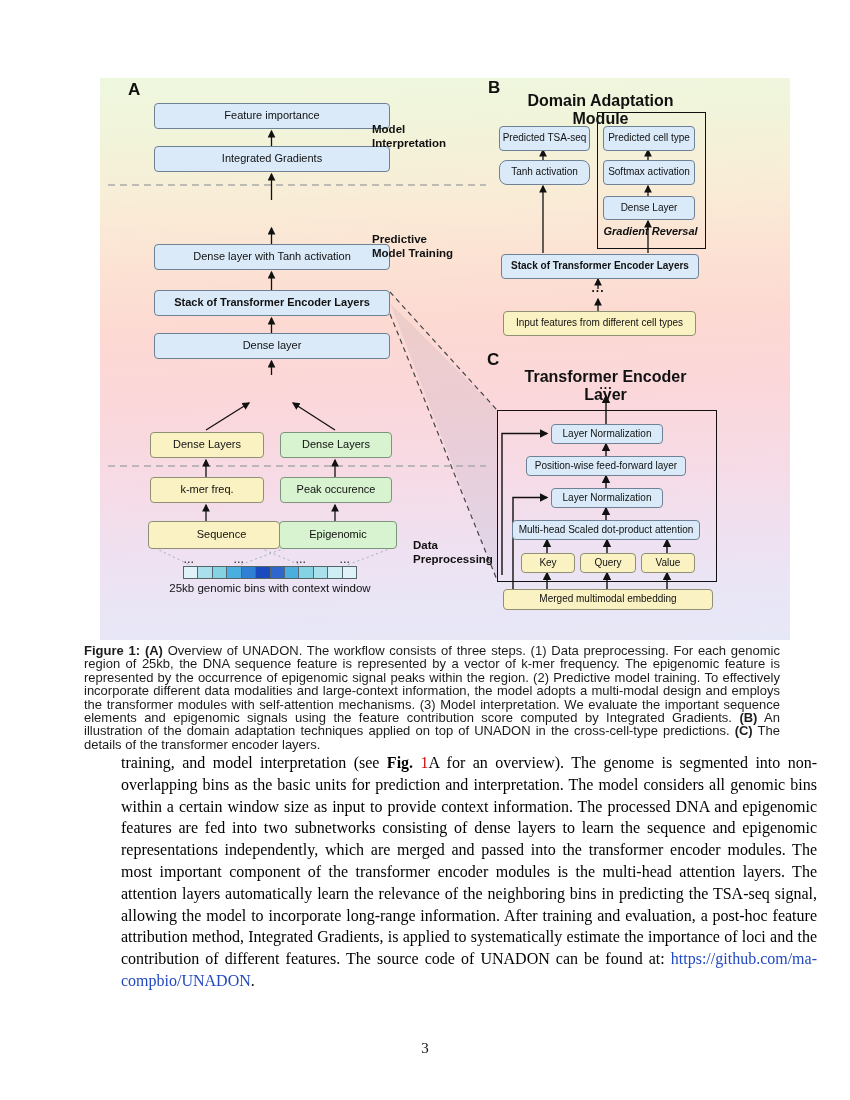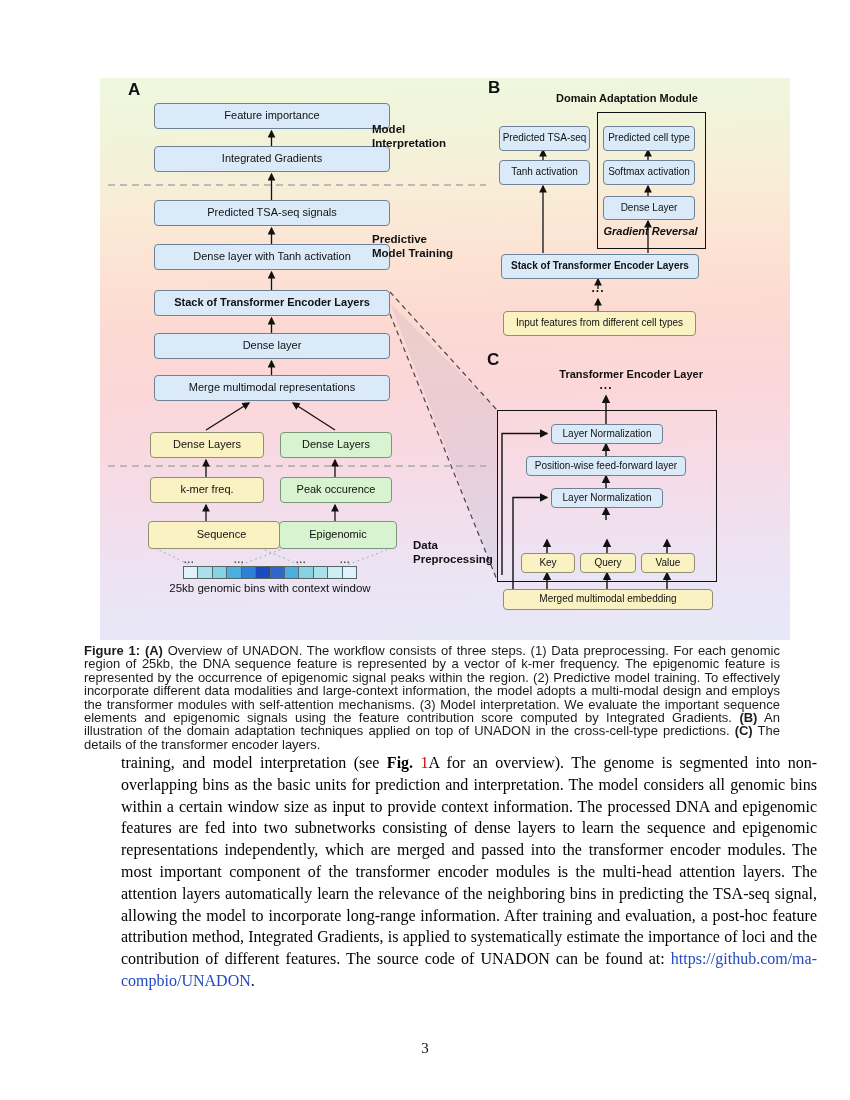--- a/index.html
+++ b/index.html
@@ -5,21 +5,21 @@
   html,body{margin:0;padding:0;background:#ffffff;}
   .page{position:relative;width:850px;height:1100px;background:#ffffff;overflow:hidden;
         font-family:"Liberation Sans",sans-serif;}
   
   .figure{position:absolute;left:100px;top:78px;width:690px;height:562px;
     background:linear-gradient(178deg,
       #eef8df 0%, #f1f4da 10%, #f8eed7 20%, #fce3d4 32%, #fcd9d2 44%,
       #fbd7da 56%, #f6dbe6 70%, #efe1f1 82%, #e9e6f6 92%, #e7e8f7 100%);}
   .arrows{position:absolute;left:0;top:0;width:690px;height:562px;pointer-events:none;}
   .panel-label{position:absolute;font-size:17px;font-weight:bold;color:#111;}
-  .ptitle{position:absolute;font-size:11px;font-weight:bold;color:#111;text-align:right;}
+  .ptitle{position:absolute;font-size:16px;font-weight:bold;color:#111;text-align:center;}
   .fbox{position:absolute;display:flex;align-items:center;justify-content:center;
         border-radius:4px;font-size:11px;color:#111;text-align:center;line-height:1.05;}
   .blue{background:#daeaf8;border:1.2px solid #6d8296;}
   .yellow{background:#fbf2c3;border:1.2px solid #8f8f74;}
   .green{background:#d7f3cf;border:1.2px solid #7d947d;}
   .bold{font-weight:bold;}
   .small{font-size:10px;}
   .stage{position:absolute;font-size:11.5px;font-weight:bold;color:#111;
          text-align:left;white-space:pre-line;line-height:1.25;}
   .dots{position:absolute;font-size:12px;font-weight:bold;color:#111;text-align:center;letter-spacing:1px;}
@@ -104,25 +104,23 @@
       <line x1="507" y1="511" x2="507" y2="495" stroke="#111" stroke-width="1.4" marker-end="url(#ah)"></line>
       <line x1="567" y1="511" x2="567" y2="495" stroke="#111" stroke-width="1.4" marker-end="url(#ah)"></line>
 
       <polyline points="413,511 413,419.5 447,419.5" fill="none" stroke="#111" stroke-width="1.4" marker-end="url(#ah)"></polyline>
       <polyline points="402,497 402,355.5 447,355.5" fill="none" stroke="#111" stroke-width="1.4" marker-end="url(#ah)"></polyline>
     </svg>
 
     <div class="panel-label" style="left:28px;top:2px;">A</div>
     <div class="fbox blue" style="left:54px;top:68px;width:234px;height:24px;">Integrated Gradients</div>
     <div class="fbox blue" style="left:54px;top:25px;width:234px;height:24px;">Feature importance</div>
-    <div class="fbox blue" style="left:54px;top:122px;width:234px;height:24px;">Predicted TSA-seq signals</div>
     <div class="fbox blue" style="left:54px;top:166px;width:234px;height:24px;">Dense layer with Tanh activation</div>
     <div class="fbox blue bold" style="left:54px;top:212px;width:234px;height:24px;">Stack of Transformer Encoder Layers</div>
     <div class="fbox blue" style="left:54px;top:255px;width:234px;height:24px;">Dense layer</div>
-    <div class="fbox blue" style="left:54px;top:297px;width:234px;height:24px;">Merge multimodal representations</div>
     <div class="fbox yellow" style="left:50px;top:354px;width:112px;height:24px;">Dense Layers</div>
     <div class="fbox green" style="left:180px;top:354px;width:110px;height:24px;">Dense Layers</div>
     <div class="fbox yellow" style="left:50px;top:399px;width:112px;height:24px;">k-mer freq.</div>
     <div class="fbox green" style="left:180px;top:399px;width:110px;height:24px;">Peak occurence</div>
     <div class="fbox yellow" style="left:48px;top:443px;width:115px;height:26px;padding-left:15px;">Sequence</div>
     <div class="fbox green" style="left:179px;top:443px;width:116px;height:26px;">Epigenomic</div>
     <div class="stage" style="left:272px;top:44px;width:92px;">Model
 Interpretation</div>
     <div class="stage" style="left:272px;top:154px;width:92px;">Predictive
 Model Training</div>
@@ -146,35 +144,36 @@
         <div class="bin-cell" style="background: rgb(207, 238, 244);"></div>
         <div class="bin-cell" style="background: rgb(222, 242, 247);"></div>
       </div>
     <div class="bins-caption">25kb genomic bins with context window</div>
 
     <div class="panel-label" style="left:388px;top:0px;">B</div>
     <div class="ptitle" style="left:403px;top:14px;width:195px;">Domain Adaptation Module</div>
     <div class="outline" style="left:497px;top:34px;width:107px;height:135px;"></div>
     <div class="fbox blue small" style="left:399px;top:48px;width:89px;height:23px;">Predicted TSA-seq</div>
     <div class="fbox blue small" style="left:503px;top:48px;width:90px;height:23px;">Predicted cell type</div>
-    <div class="fbox blue small" style="left:399px;top:82px;width:89px;height:23px;">Tanh activation</div>
+    <div class="fbox blue small" style="left:399px;top:82px;width:89px;height:23px;border-radius:8px;">Tanh activation</div>
     <div class="fbox blue small" style="left:503px;top:82px;width:90px;height:23px;">Softmax activation</div>
     <div class="fbox blue small" style="left:503px;top:118px;width:90px;height:22px;">Dense Layer</div>
     <div class="grad-rev" style="left:497px;top:147px;width:107px;">Gradient Reversal</div>
     <div class="fbox blue small bold" style="left:401px;top:176px;width:196px;height:23px;">Stack of Transformer Encoder Layers</div>
     <div class="dots" style="left:478px;top:203px;width:40px;">...</div>
     <div class="fbox yellow small" style="left:403px;top:233px;width:191px;height:23px;">Input features from different cell types</div>
 
     <div class="panel-label" style="left:387px;top:272px;">C</div>
     <div class="ptitle" style="left:408px;top:290px;width:195px;">Transformer Encoder Layer</div>
     <div class="dots" style="left:486px;top:300px;width:40px;">...</div>
     <div class="outline" style="left:397px;top:332px;width:218px;height:170px;"></div>
     <div class="fbox blue small" style="left:451px;top:346px;width:110px;height:18px;">Layer Normalization</div>
     <div class="fbox blue small" style="left:426px;top:378px;width:158px;height:18px;">Position-wise feed-forward layer</div>
     <div class="fbox blue small" style="left:451px;top:410px;width:110px;height:18px;">Layer Normalization</div>
+    <div class="fbox blue small" style="left:412px;top:442px;width:186px;height:18px;">Multi-head Scaled dot-product attention</div>
     <div class="fbox yellow small" style="left:421px;top:475px;width:52px;height:18px;">Key</div>
     <div class="fbox yellow small" style="left:480px;top:475px;width:54px;height:18px;">Query</div>
     <div class="fbox yellow small" style="left:541px;top:475px;width:52px;height:18px;">Value</div>
     <div class="fbox yellow small" style="left:403px;top:511px;width:208px;height:19px;">Merged multimodal embedding</div>
   </div>
 
   <div class="caption">
     <b>Figure 1:</b>
     <b> </b><b>(A)</b><span> Overview of UNADON. The workflow consists of three steps. (1) Data preprocessing. For each genomic region of 25kb, the DNA sequence feature is represented by a vector of k-mer frequency. The epigenomic feature is represented by the occurrence of epigenomic signal peaks within the region. (2) Predictive model training. To effectively incorporate different data modalities and large-context information, the model adopts a multi-modal design and employs the transformer modules with self-attention mechanisms. (3) Model interpretation. We evaluate the important sequence elements and epigenomic signals using the feature contribution score computed by Integrated Gradients. </span><b>(B)</b><span> An illustration of the domain adaptation techniques applied on top of UNADON in the cross-cell-type predictions. </span><b>(C)</b><span> The details of the transformer encoder layers.</span>
   </div>

